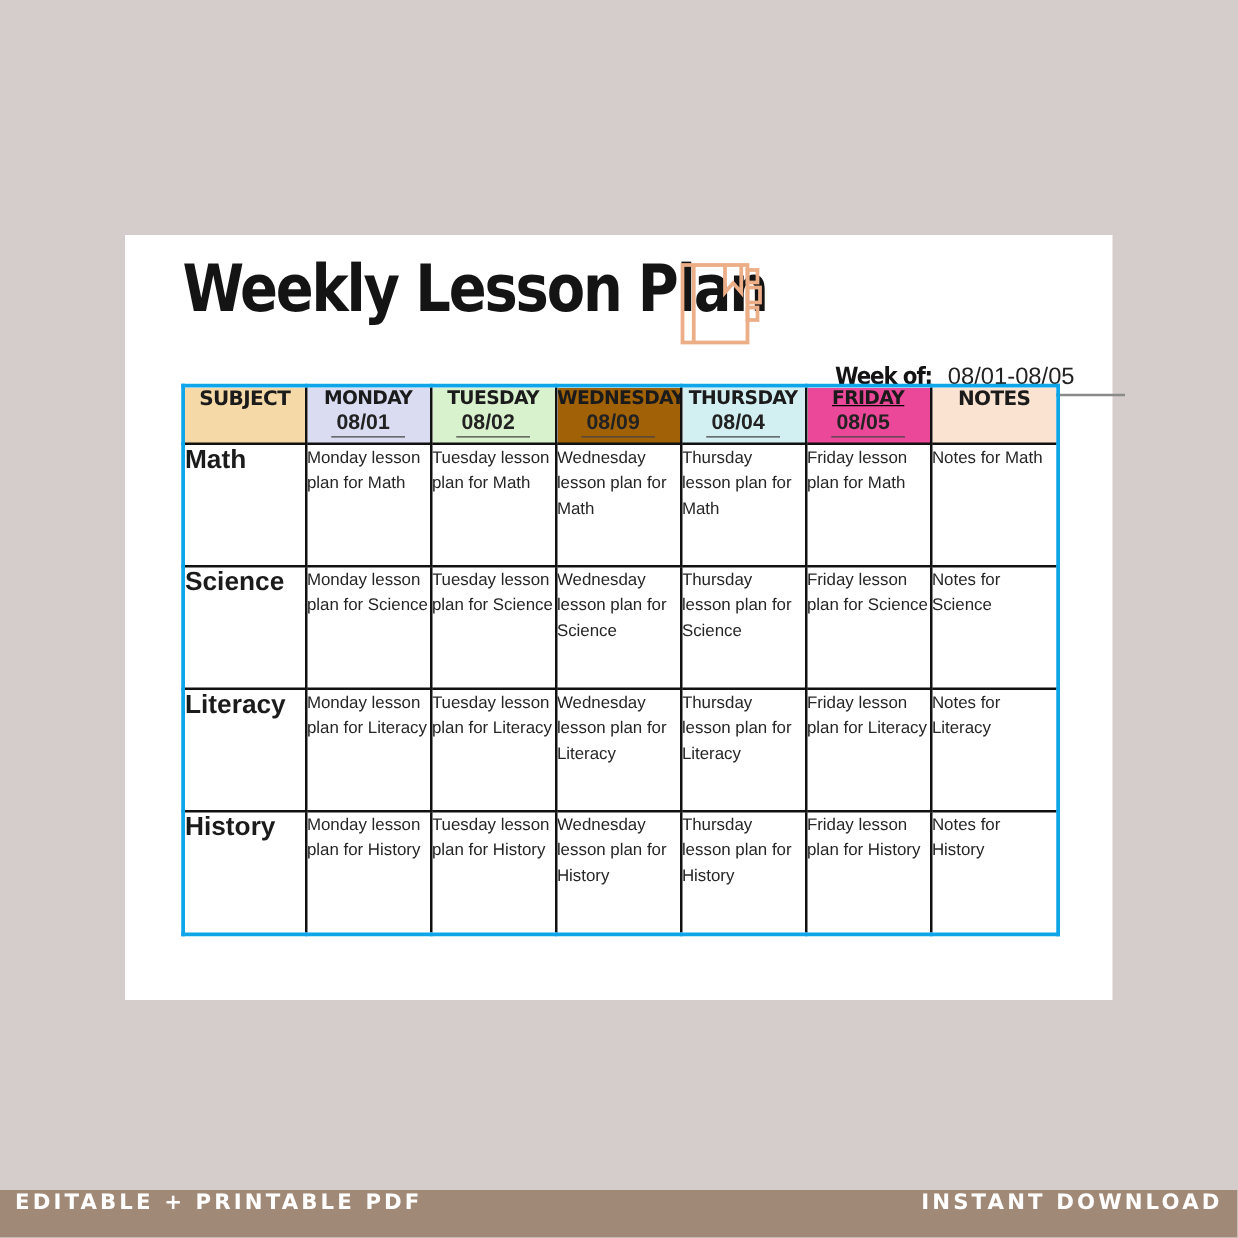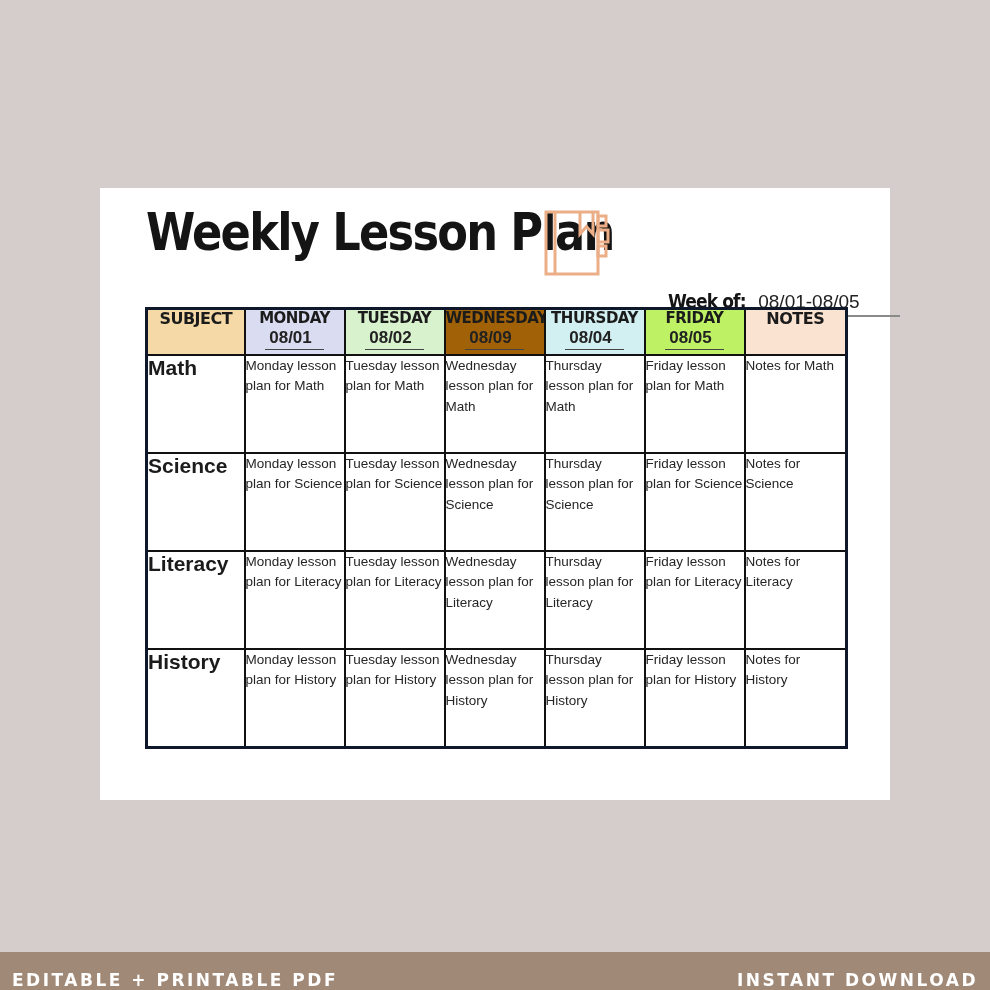--- a/index.html
+++ b/index.html
@@ -45,21 +45,21 @@
     padding:0 12px 2px 2px;margin-left:2px;
     font-family:"Liberation Sans",sans-serif;
     min-width:130px;
   }
 
   
   .table-wrap{position:absolute;left:45px;top:119px;}
   table.lesson{
     border-collapse:collapse;table-layout:fixed;
     width:700px;
-    border:3px solid #0f172a;
+    border:3px solid #0ea5e9;
   }
   table.lesson th,table.lesson td{
     border:2px solid #111;
     padding:0;vertical-align:top;
     overflow:hidden;
   }
   thead th{height:44px;vertical-align:middle;text-align:center;}
   .h-label{
     font-family:"DejaVu Sans",sans-serif;font-weight:bold;
     font-size:15px;color:#1b1b1b;letter-spacing:-0.5px;
@@ -83,21 +83,21 @@
     text-align:left;font-weight:700;
     font-size:21px;color:#1b1b1b;
     padding:7px 4px 0 8px;background:#fff;
     font-family:"Liberation Sans",sans-serif;
   }
 
   
   .footer-bar{
     position:absolute;left:0;top:952px;width:990px;height:38px;
     background:#A18977;color:#fff;
-    display:flex;align-items:flex-end;justify-content:space-between;
+    display:flex;align-items:flex-start;justify-content:space-between;
     font-family:"DejaVu Sans",sans-serif;font-weight:bold;
     font-size:17px;letter-spacing:2.5px;
     padding:0 12px;box-sizing:border-box;
   }
 </style>
 </head>
 <body>
 
 <div class="canvas">
 
@@ -143,21 +143,21 @@
                 <div class="h-date"><span>08/02</span></div>
               </th>
               <th style="background: #a16207;">
                 <div class="h-label">WEDNESDAY</div>
                 <div class="h-date"><span>08/09</span></div>
               </th>
               <th style="background: rgb(210, 239, 242);">
                 <div class="h-label">THURSDAY</div>
                 <div class="h-date"><span>08/04</span></div>
               </th>
-              <th style="background: #bef264;">
+              <th style="background: #ec4899; text-decoration: underline;">
                 <div class="h-label">FRIDAY</div>
                 <div class="h-date"><span>08/05</span></div>
               </th>
               <th style="background: rgb(250, 227, 208);">
                 <div class="h-label big">NOTES</div>
               </th>
             </tr>
           </thead>
         <tbody>
             <tr>

